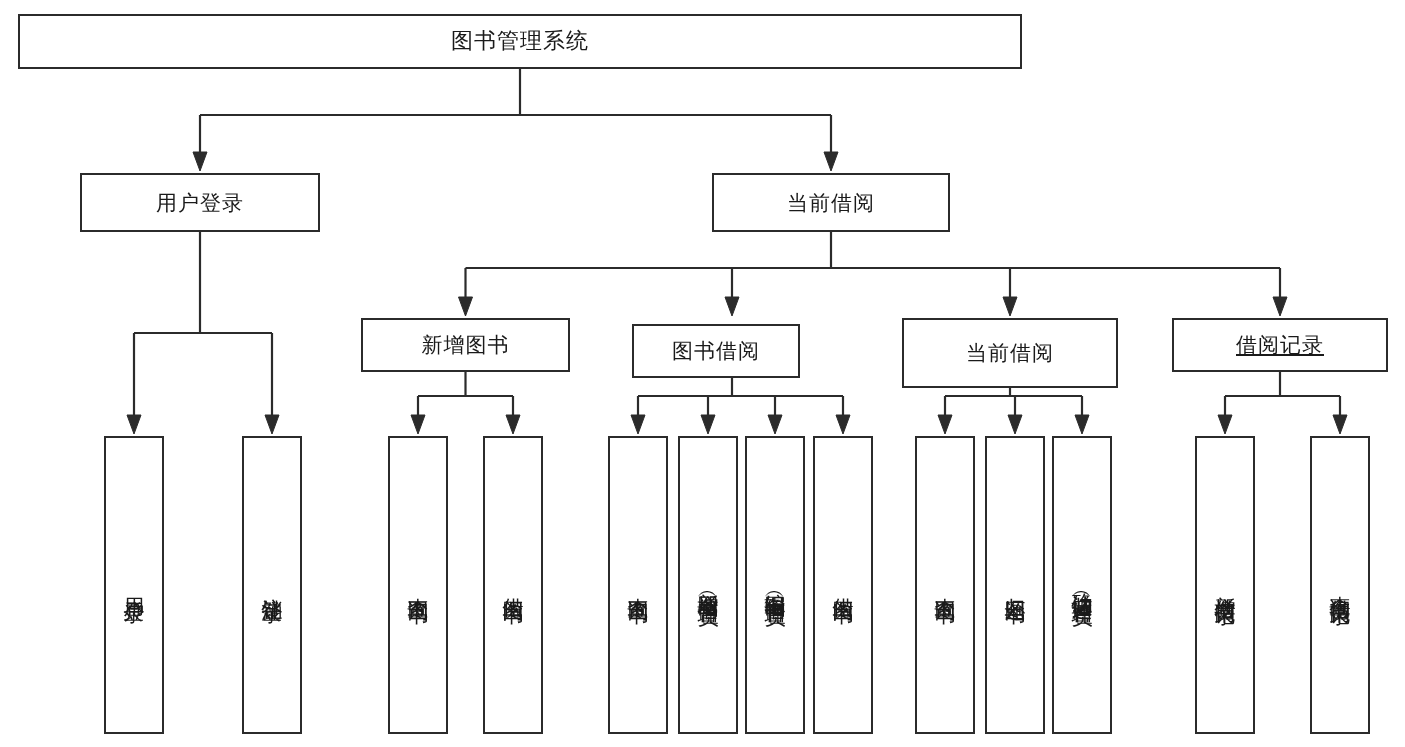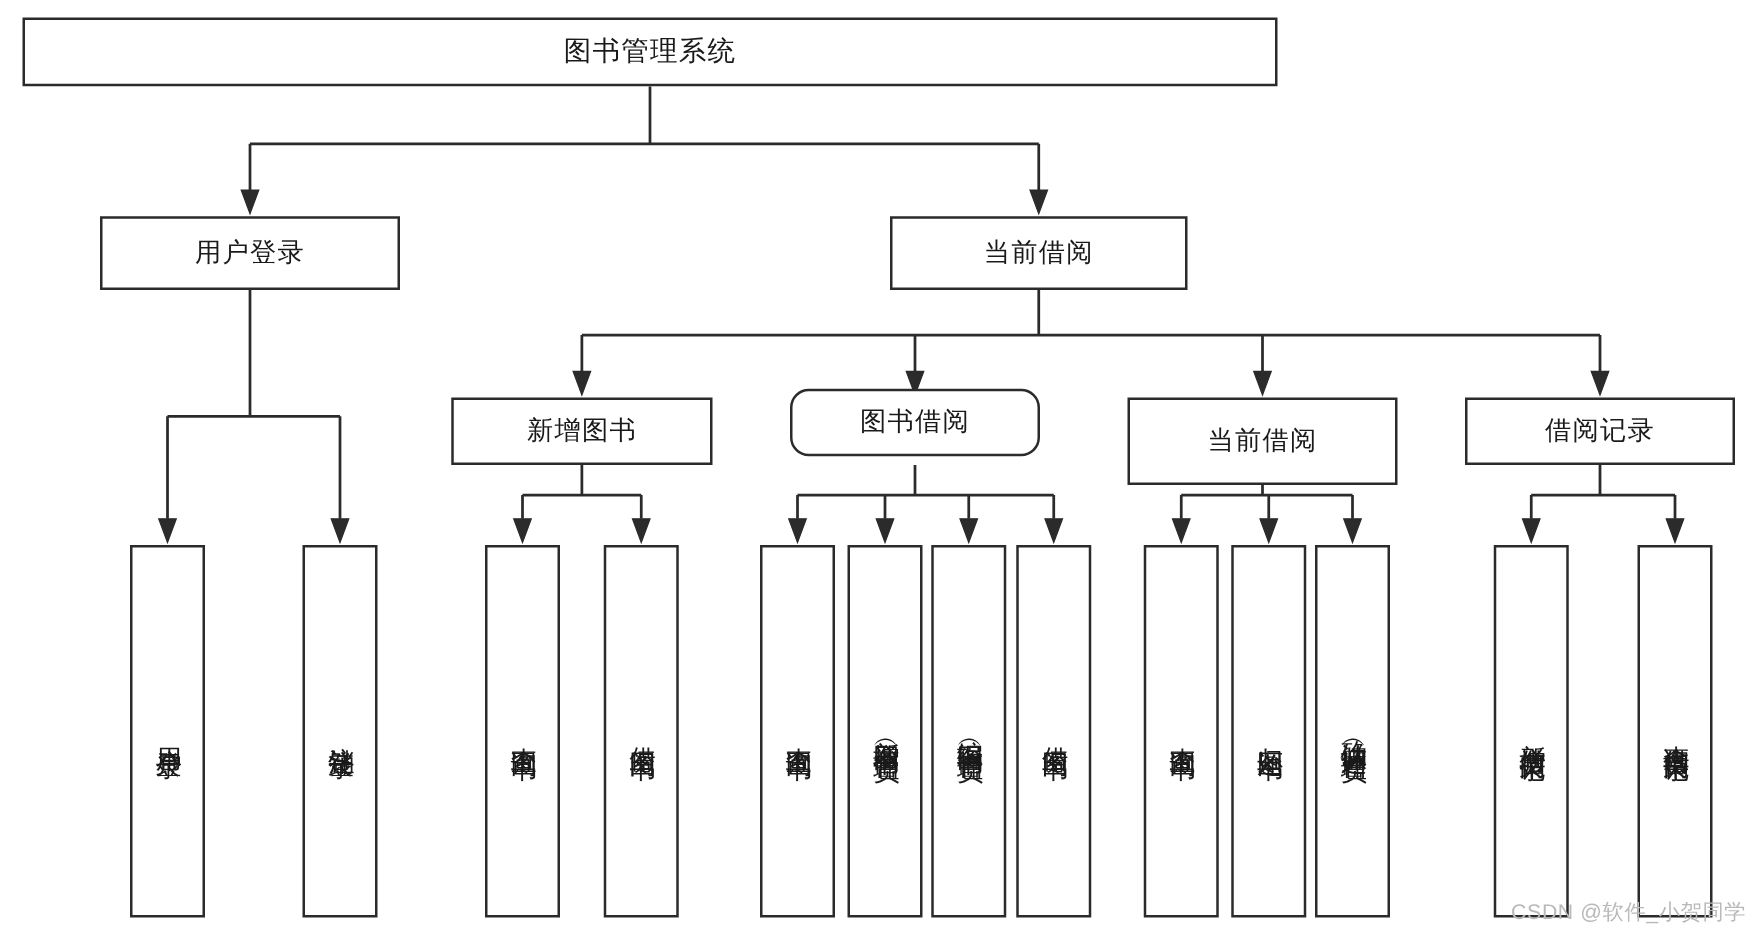--- a/index.html
+++ b/index.html
@@ -130,27 +130,27 @@
       </div>
       <div class="node-box horizontal" style="left: 80px; top: 173px; width: 240px; height: 59px; border-color: rgb(43, 43, 43); color: rgb(26, 26, 26);">
         <span class="node-label">用户登录</span>
       </div>
       <div class="node-box horizontal" style="left: 712px; top: 173px; width: 238px; height: 59px; border-color: rgb(43, 43, 43); color: rgb(26, 26, 26);">
         <span class="node-label">当前借阅</span>
       </div>
       <div class="node-box horizontal" style="left: 361px; top: 318px; width: 209px; height: 54px; border-color: rgb(43, 43, 43); color: rgb(26, 26, 26);">
         <span class="node-label">新增图书</span>
       </div>
-      <div class="node-box horizontal" style="left: 632px; top: 311px; width: 200px; height: 54px; border-color: rgb(43, 43, 43); color: rgb(26, 26, 26); border-radius: 15px;">
+      <div class="node-box horizontal" style="left: 632px; top: 324px; width: 168px; height: 54px; border-color: rgb(43, 43, 43); color: rgb(26, 26, 26);">
         <span class="node-label">图书借阅</span>
       </div>
       <div class="node-box horizontal" style="left: 902px; top: 318px; width: 216px; height: 70px; border-color: rgb(43, 43, 43); color: rgb(26, 26, 26);">
         <span class="node-label">当前借阅</span>
       </div>
-      <div class="node-box horizontal" style="left: 1172px; top: 318px; width: 216px; height: 54px; border-color: rgb(43, 43, 43); color: rgb(26, 26, 26);">
+      <div class="node-box horizontal" style="left: 1172px; top: 318px; width: 216px; height: 54px; border-color: rgb(43, 43, 43); color: rgb(26, 26, 26); text-decoration: underline;">
         <span class="node-label">借阅记录</span>
       </div>
       <div class="node-box vertical" style="left: 104px; top: 436px; width: 60px; height: 298px; border-color: rgb(43, 43, 43); color: rgb(26, 26, 26);">
         <span class="node-label">用户登录</span>
       </div>
       <div class="node-box vertical" style="left: 242px; top: 436px; width: 60px; height: 298px; border-color: rgb(43, 43, 43); color: rgb(26, 26, 26);">
         <span class="node-label">注销登录</span>
       </div>
       <div class="node-box vertical" style="left: 388px; top: 436px; width: 60px; height: 298px; border-color: rgb(43, 43, 43); color: rgb(26, 26, 26);">
         <span class="node-label">查询图书</span>
@@ -179,14 +179,13 @@
       <div class="node-box vertical" style="left: 1052px; top: 436px; width: 60px; height: 298px; border-color: rgb(43, 43, 43); color: rgb(26, 26, 26);">
         <span class="node-label">确认归还（管理员）</span>
       </div>
       <div class="node-box vertical" style="left: 1195px; top: 436px; width: 60px; height: 298px; border-color: rgb(43, 43, 43); color: rgb(26, 26, 26);">
         <span class="node-label">新增借阅记录</span>
       </div>
       <div class="node-box vertical" style="left: 1310px; top: 436px; width: 60px; height: 298px; border-color: rgb(43, 43, 43); color: rgb(26, 26, 26);">
         <span class="node-label">查询借阅记录</span>
       </div>
     </div>
-  <div id="watermark">CSDN @软件_小贺同学</div>
 </div>
 
 </body></html>

